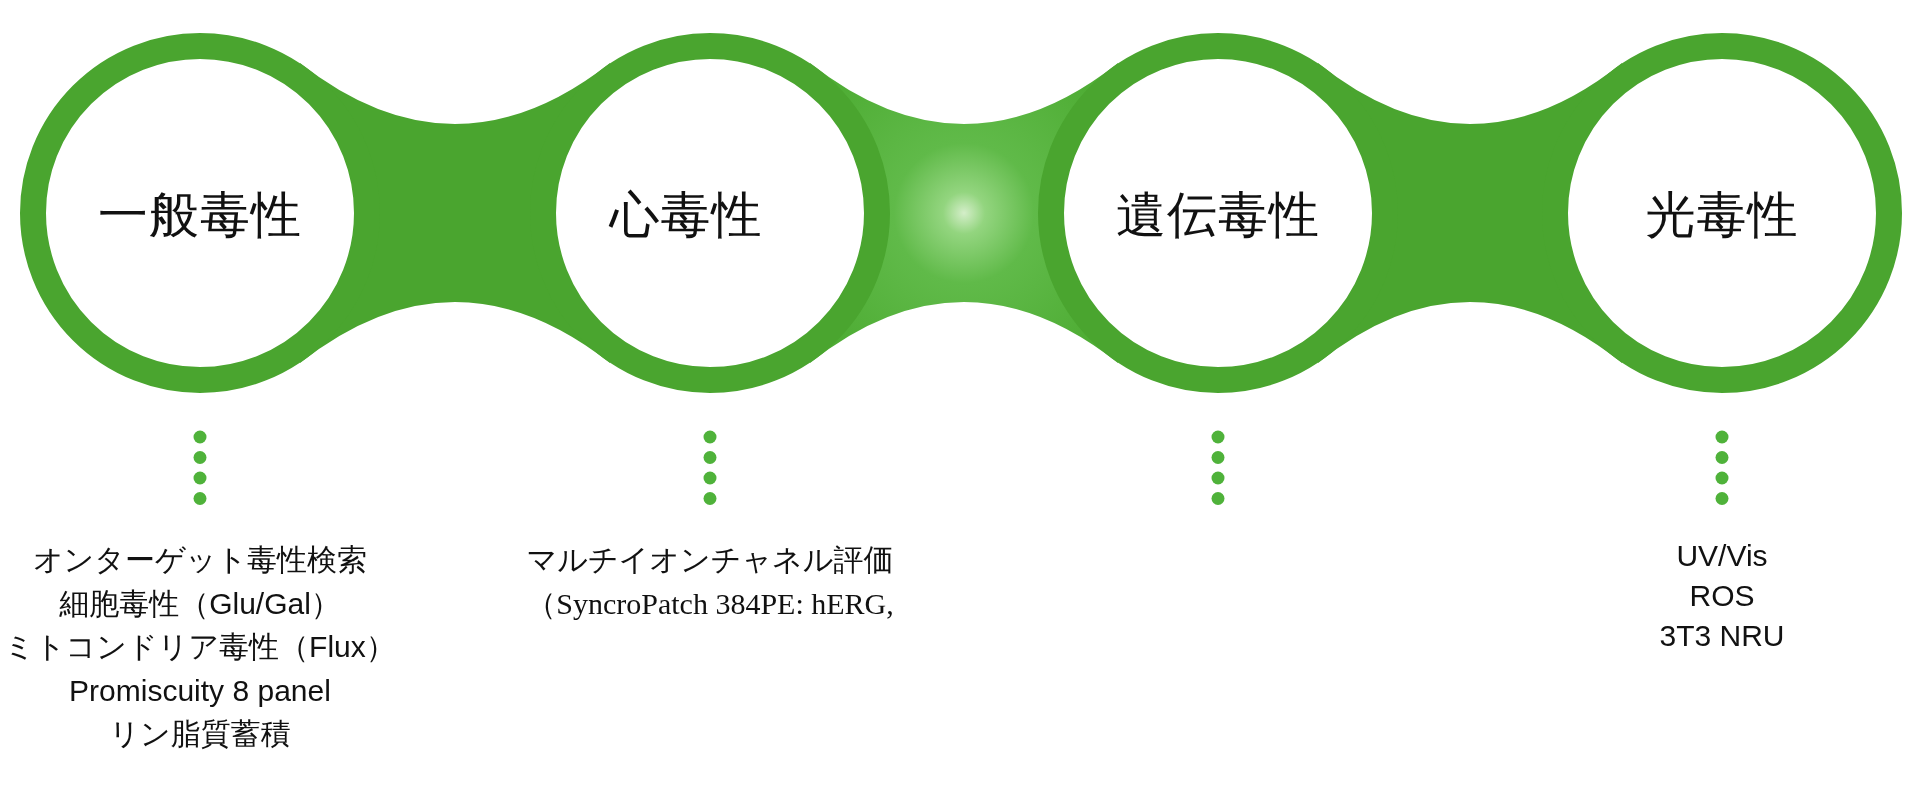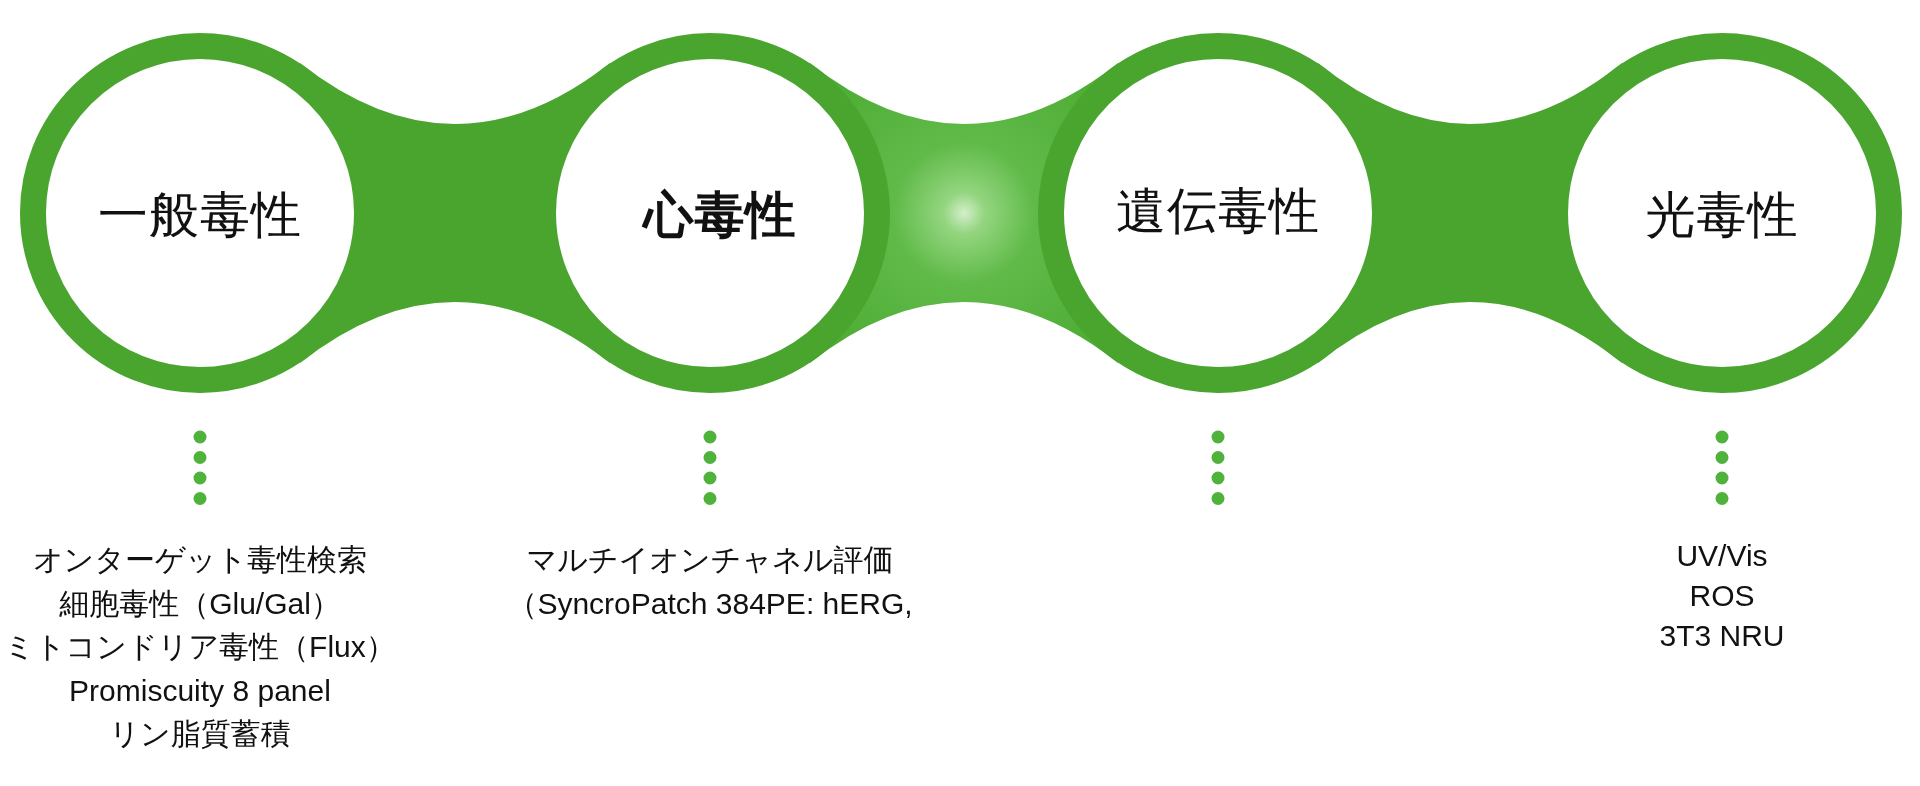--- a/index.html
+++ b/index.html
@@ -38,25 +38,25 @@
     font-size: 30px;
     line-height: 43.5px;
     color: #111111;
     white-space: nowrap;
   }
   .node-list.latin-only {
     top: 536px;
     line-height: 40px;
   }
   .t1 { left: -50px; }  
-  .t2 { left: 470px; font-weight: bold; }  
-  .t3 { left: 968px; font-family: Liberation Mono, monospace; }  
+  .t2 { left: 436px; }  
+  .t3 { left: 968px; }  
   .t4 { left: 1472px; } 
   .l1 { left: -60px; }
-  .l2 { left: 450px; }
+  .l2 { left: 450px; font-family: Liberation Serif, serif; }
   .l3 { left: 958px; }
   .l4 { left: 1462px; }
 </style>
 </head>
 <body>
 
 <div class="canvas">
 
   <svg class="shapes-svg" viewBox="0 0 1920 786" xmlns="http://www.w3.org/2000/svg">
     <defs>

